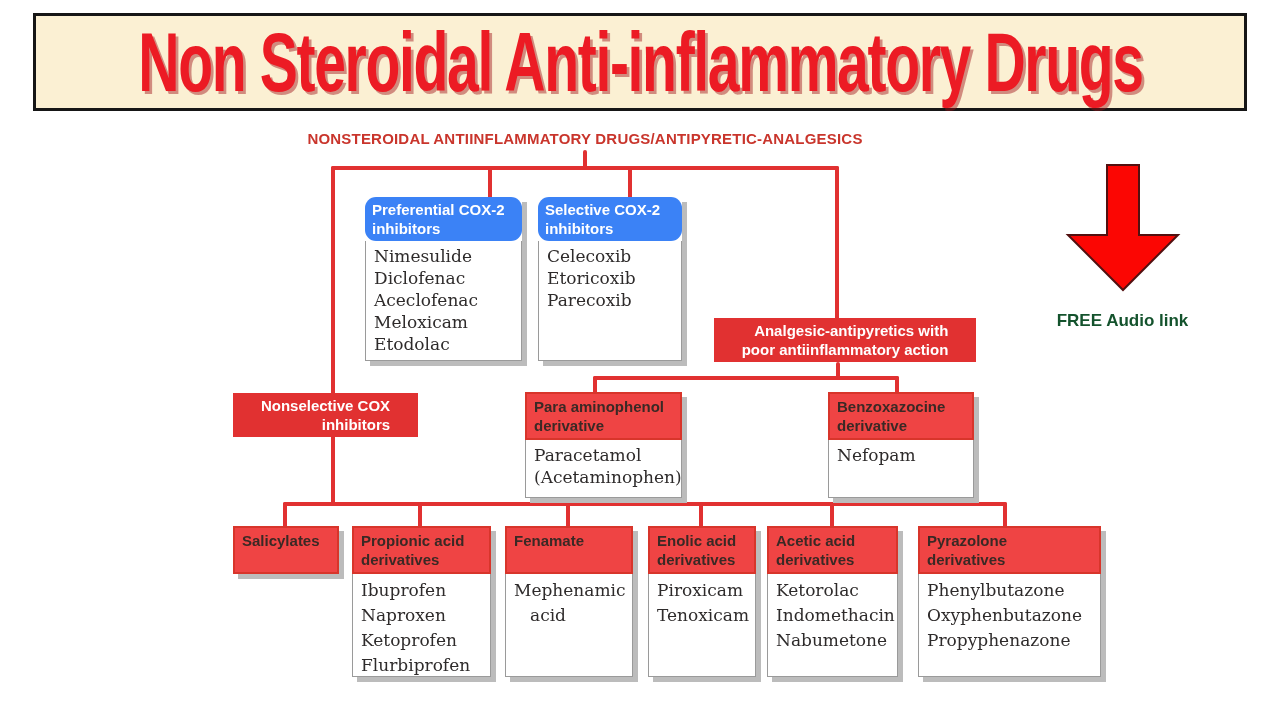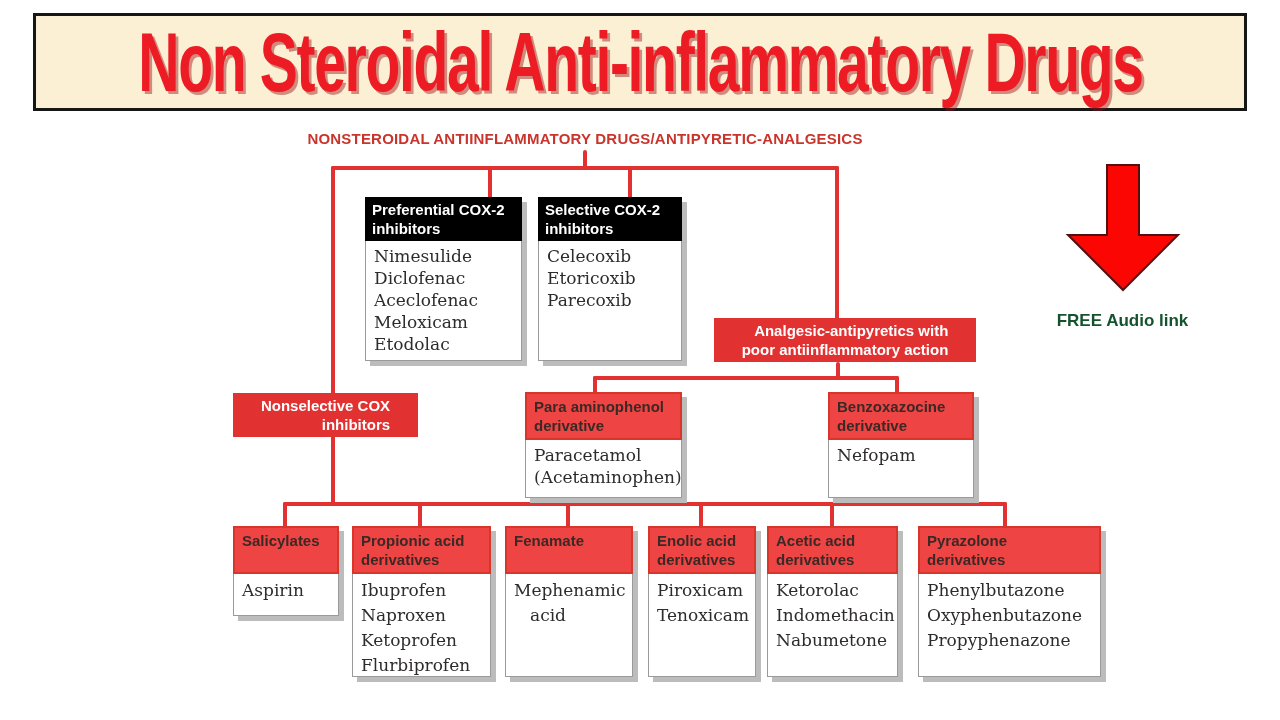--- a/index.html
+++ b/index.html
@@ -29,21 +29,21 @@
 
   
   .l { position:absolute; background:#E13131; border-radius:2px; }
 
   
   .box { position:absolute; box-shadow:5px 5px 0 #bcbcbc; background:#ffffff; box-sizing:border-box; }
   .hdr {
     font-weight:bold; font-size:15px; line-height:19px; padding:3px 7px;
     white-space:pre-line; box-sizing:content-box;
   }
-  .hdr-red    { background:#000000; color:#ffffff; height:38px; }
+  .hdr-red    { background:#3b82f6; color:#ffffff; height:38px;border-radius:11px; }
   .hdr-salmon { background:#ef4444; color:#3A2925; border:2px solid #D8352B; height:38px; }
   .bd {
     background:#ffffff; border:1px solid #9a9a9a; border-top:none;
     font-family:"DejaVu Serif", serif; font-size:17px; color:#2e2b2b;
     padding:4px 8px; box-sizing:content-box;
   }
   .bd .drug { line-height:22px; }
   .bd-lg .drug { line-height:25px; }
   .bd-hang .drug { padding-left:16px; text-indent:-16px; }
 
@@ -123,23 +123,20 @@
 <div class="box" style="left:828px;top:392px;width:146px">
   <div class="hdr hdr-salmon">Benzoxazocine
 derivative</div>
   <div class="bd" style="height:49px">
       <div class="drug">Nefopam</div>
     </div>
 </div>
 
 <div class="box" style="left:233px;top:526px;width:106px">
   <div class="hdr hdr-salmon">Salicylates</div>
-  <div class="bd bd-lg" style="height:33px">
-      <div class="drug">Aspirin</div>
-    </div>
 </div>
 <div class="box" style="left:352px;top:526px;width:139px">
   <div class="hdr hdr-salmon">Propionic acid
 derivatives</div>
   <div class="bd bd-lg" style="height:94px">
       <div class="drug">Ibuprofen</div>
       <div class="drug">Naproxen</div>
       <div class="drug">Ketoprofen</div>
       <div class="drug">Flurbiprofen</div>
     </div>

